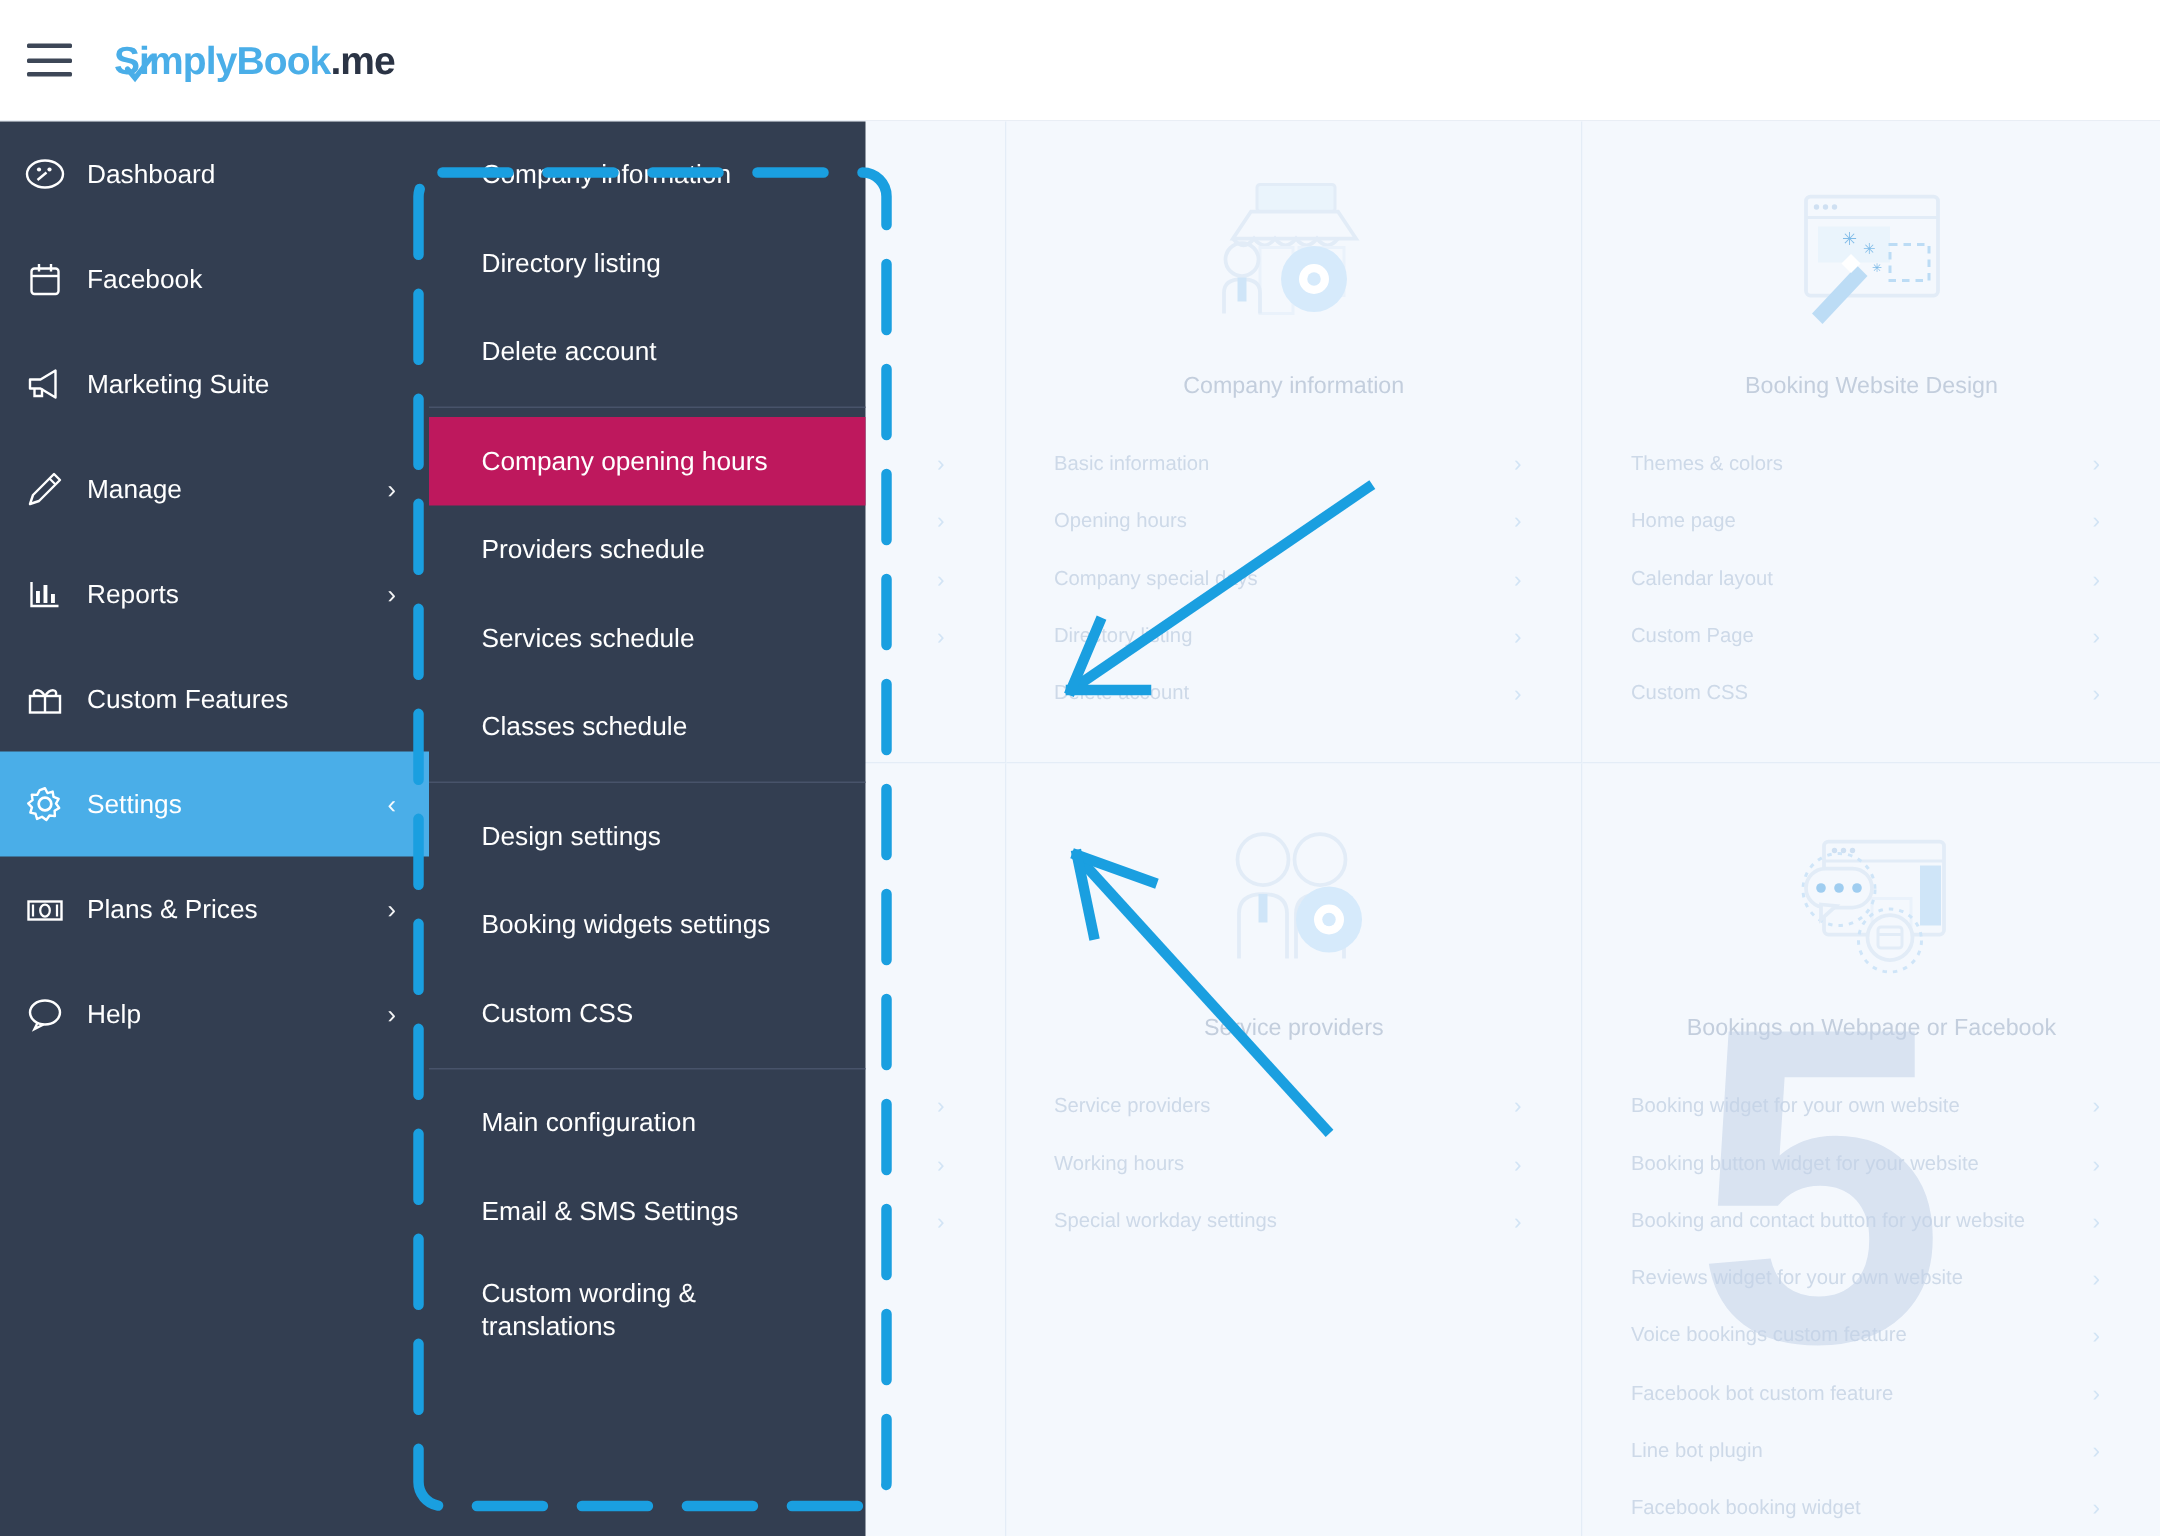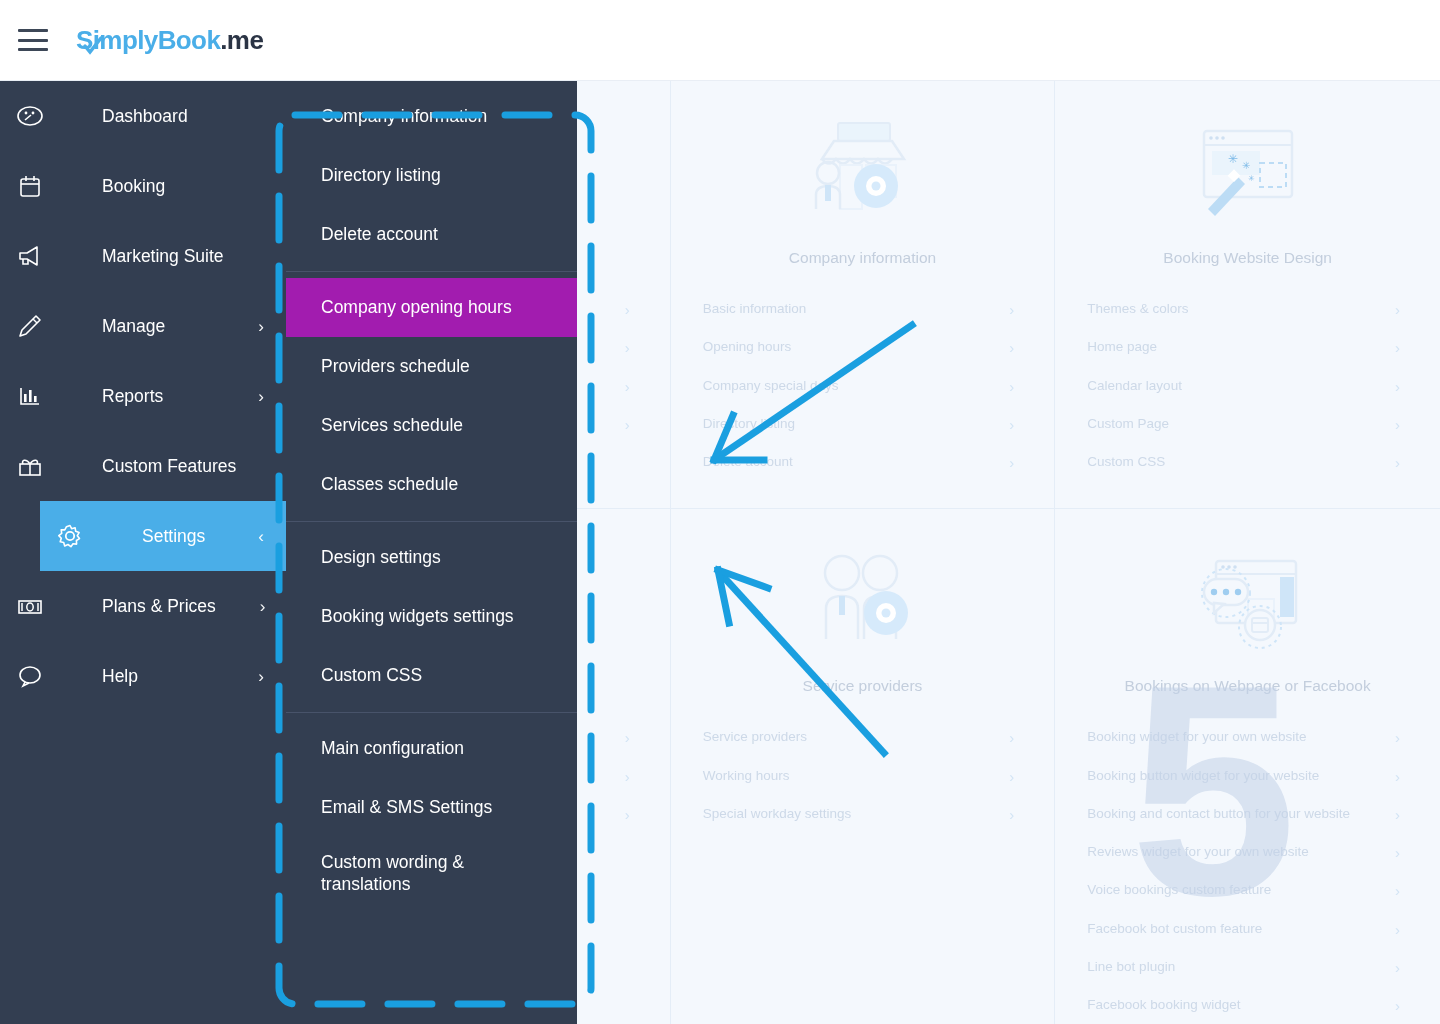--- a/index.html
+++ b/index.html
@@ -27,37 +27,37 @@
   .logo-mark { position: relative; display: inline-block; }
   .logo-mark svg { position: absolute; left: 7px; top: 11px; }
 
   
   .sidebar {
     position: absolute; top: 81px; left: 0; width: 286px; height: 943px;
     background: #333e51; z-index: 5;
   }
   .nav-item {
     height: 70px; display: flex; align-items: center; padding: 0 22px 0 16px;
-    color: #ffffff; font-size: 17.5px; cursor: pointer; position: relative; gap: 44px;
+    color: #ffffff; font-size: 17.5px; cursor: pointer; position: relative;
   }
   .nav-item .nav-ico { width: 42px; flex: 0 0 42px; display: flex; align-items: center; }
   .nav-item .nav-label { flex: 1; white-space: nowrap; }
   .nav-item .nav-chev { font-size: 17px; color: #ffffff; opacity: .95; line-height: 1; }
-  .nav-item.active { background: #4aaee8; margin-left: 40px; }
+  .nav-item.active { background: #4aaee8; }
 
   
   .flyout {
     position: absolute; top: 81px; left: 286px; width: 291px; height: 943px;
     background: #333e51; z-index: 6; padding-top: 6px;
   }
   .fly-item {
     height: 59px; display: flex; align-items: center; padding: 0 18px 0 35px;
     color: #ffffff; font-size: 17.5px; cursor: pointer; line-height: 1.28;
   }
-  .fly-item.active { background: #a21caf; }
+  .fly-item.active { background: #be185d; }
   .fly-item.two-line { height: 72px; }
   .fly-sep { height: 1px; background: #48536a; margin: 7px 0 6px 0; }
 
   
   .main {
     position: absolute; top: 81px; left: 286px; right: 0; bottom: 0;
     background: #f4f8fd; z-index: 1; padding: 0;
   }
   .grid { display: grid; grid-template-columns: repeat(3, 1fr); }
   .card {
@@ -360,21 +360,21 @@
 
     <div class="nav-item">
       <span class="nav-ico">
         <svg width="28" height="28" viewBox="0 0 28 28">
             <rect x="5" y="7" width="18" height="17" rx="2" fill="none" stroke="#fff" stroke-width="1.6"></rect>
             <line x1="5" y1="12" x2="23" y2="12" stroke="#fff" stroke-width="1.6"></line>
             <line x1="10" y1="4" x2="10" y2="9" stroke="#fff" stroke-width="1.6"></line>
             <line x1="18" y1="4" x2="18" y2="9" stroke="#fff" stroke-width="1.6"></line>
           </svg>
       </span>
-      <span class="nav-label">Booking</span>
+      <span class="nav-label">Facebook</span>
       <span class="nav-chev"></span>
     </div>
 
     <div class="nav-item">
       <span class="nav-ico">
         <svg width="28" height="28" viewBox="0 0 28 28">
             <path d="M4 11 h7 l10 -6 v18 l-10 -6 H4 z" fill="none" stroke="#fff" stroke-width="1.6" stroke-linejoin="round"></path>
             <path d="M7 17 v5 h5 v-5" fill="none" stroke="#fff" stroke-width="1.6"></path>
           </svg>
       </span>

